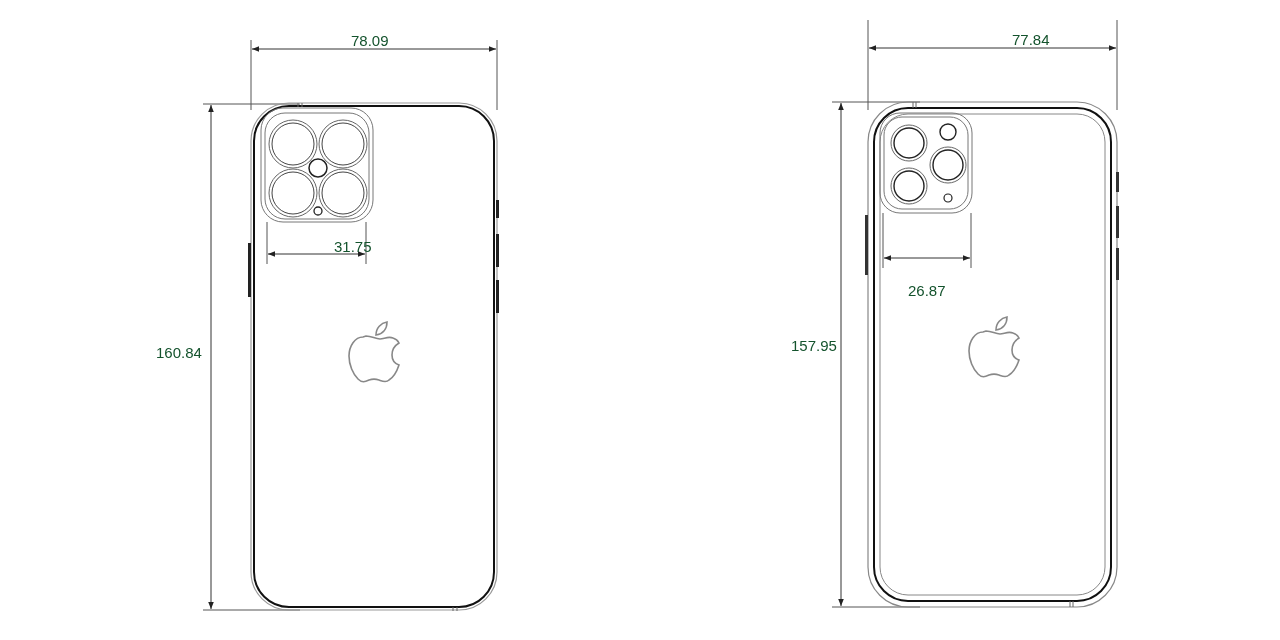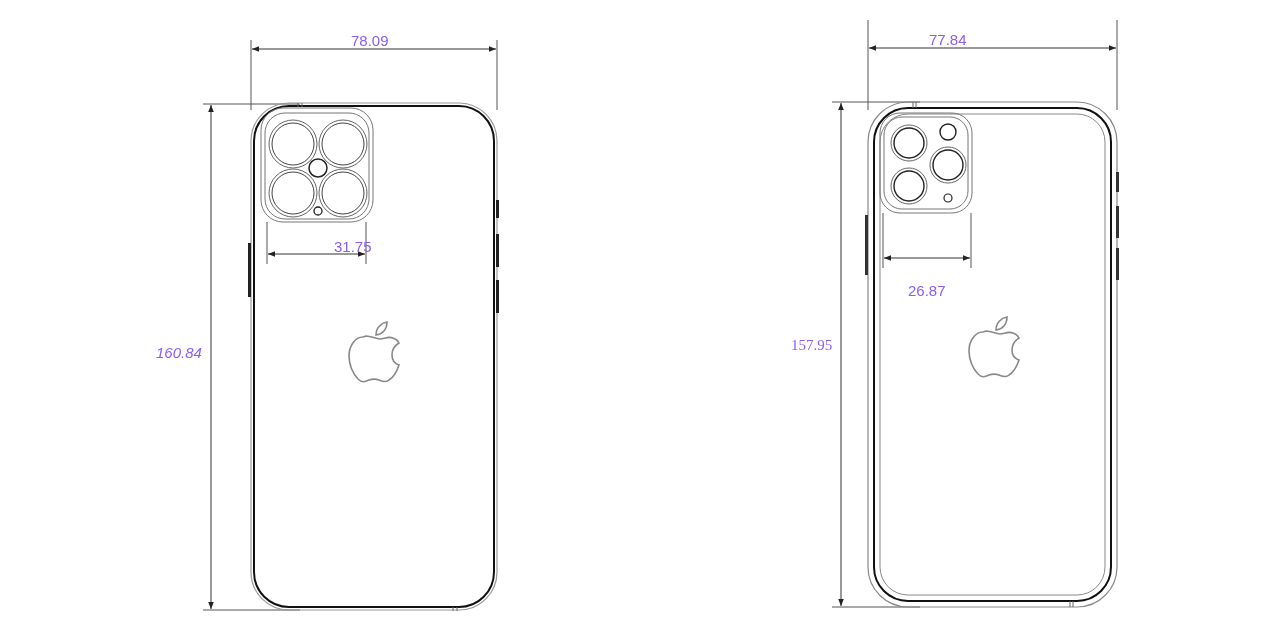--- a/index.html
+++ b/index.html
@@ -1,19 +1,19 @@
 <!DOCTYPE html>
 <html><head>
 <meta charset="utf-8">
 <style>
   html, body { margin:0; padding:0; background:#ffffff; }
   body { width:1280px; height:640px; position:relative; overflow:hidden;
          font-family:"Liberation Sans", sans-serif; }
   svg { position:absolute; left:0; top:0; }
-  .label { position:absolute; font-size:15px; color:#8b5cf6; line-height:1; white-space:nowrap; }
+  .label { position:absolute; font-size:15px; color:#14532d; line-height:1; white-space:nowrap; }
 </style>
 </head>
 <body>
 
 <svg width="1280" height="640" viewBox="0 0 1280 640">
   <defs>
     <marker id="arr" viewBox="0 0 10 10" refX="10" refY="5" markerWidth="9" markerHeight="7" orient="auto-start-reverse">
       <path d="M0,1 L10,5 L0,9 z" fill="#222"></path>
     </marker>
     <g id="apple">
@@ -103,18 +103,18 @@
     </g>
     <line x1="883" y1="213" x2="883" y2="268" stroke="#555" stroke-width="1"></line>
     <line x1="971" y1="213" x2="971" y2="268" stroke="#555" stroke-width="1"></line>
     <line x1="884" y1="258" x2="970" y2="258" stroke="#333" stroke-width="1" marker-start="url(#arr)" marker-end="url(#arr)"></line>
 
     <use href="#apple" x="986" y="345"></use>
   </g>
 </svg>
 
 <div class="label" style="left:351px;top:33px;">78.09</div>
-<div class="label" style="left:156px;top:345px;font-style:italic;">160.84</div>
+<div class="label" style="left:156px;top:345px;">160.84</div>
 <div class="label" style="left:298px;top:239px;margin-left:36px;">31.75</div>
 
-<div class="label" style="left:929px;top:32px;">77.84</div>
-<div class="label" style="left:791px;top:338px;font-family:Liberation Serif, serif;">157.95</div>
+<div class="label" style="left:1012px;top:32px;">77.84</div>
+<div class="label" style="left:791px;top:338px;">157.95</div>
 <div class="label" style="left:908px;top:262px;margin-top:21px;">26.87</div>
 
 </body></html>

